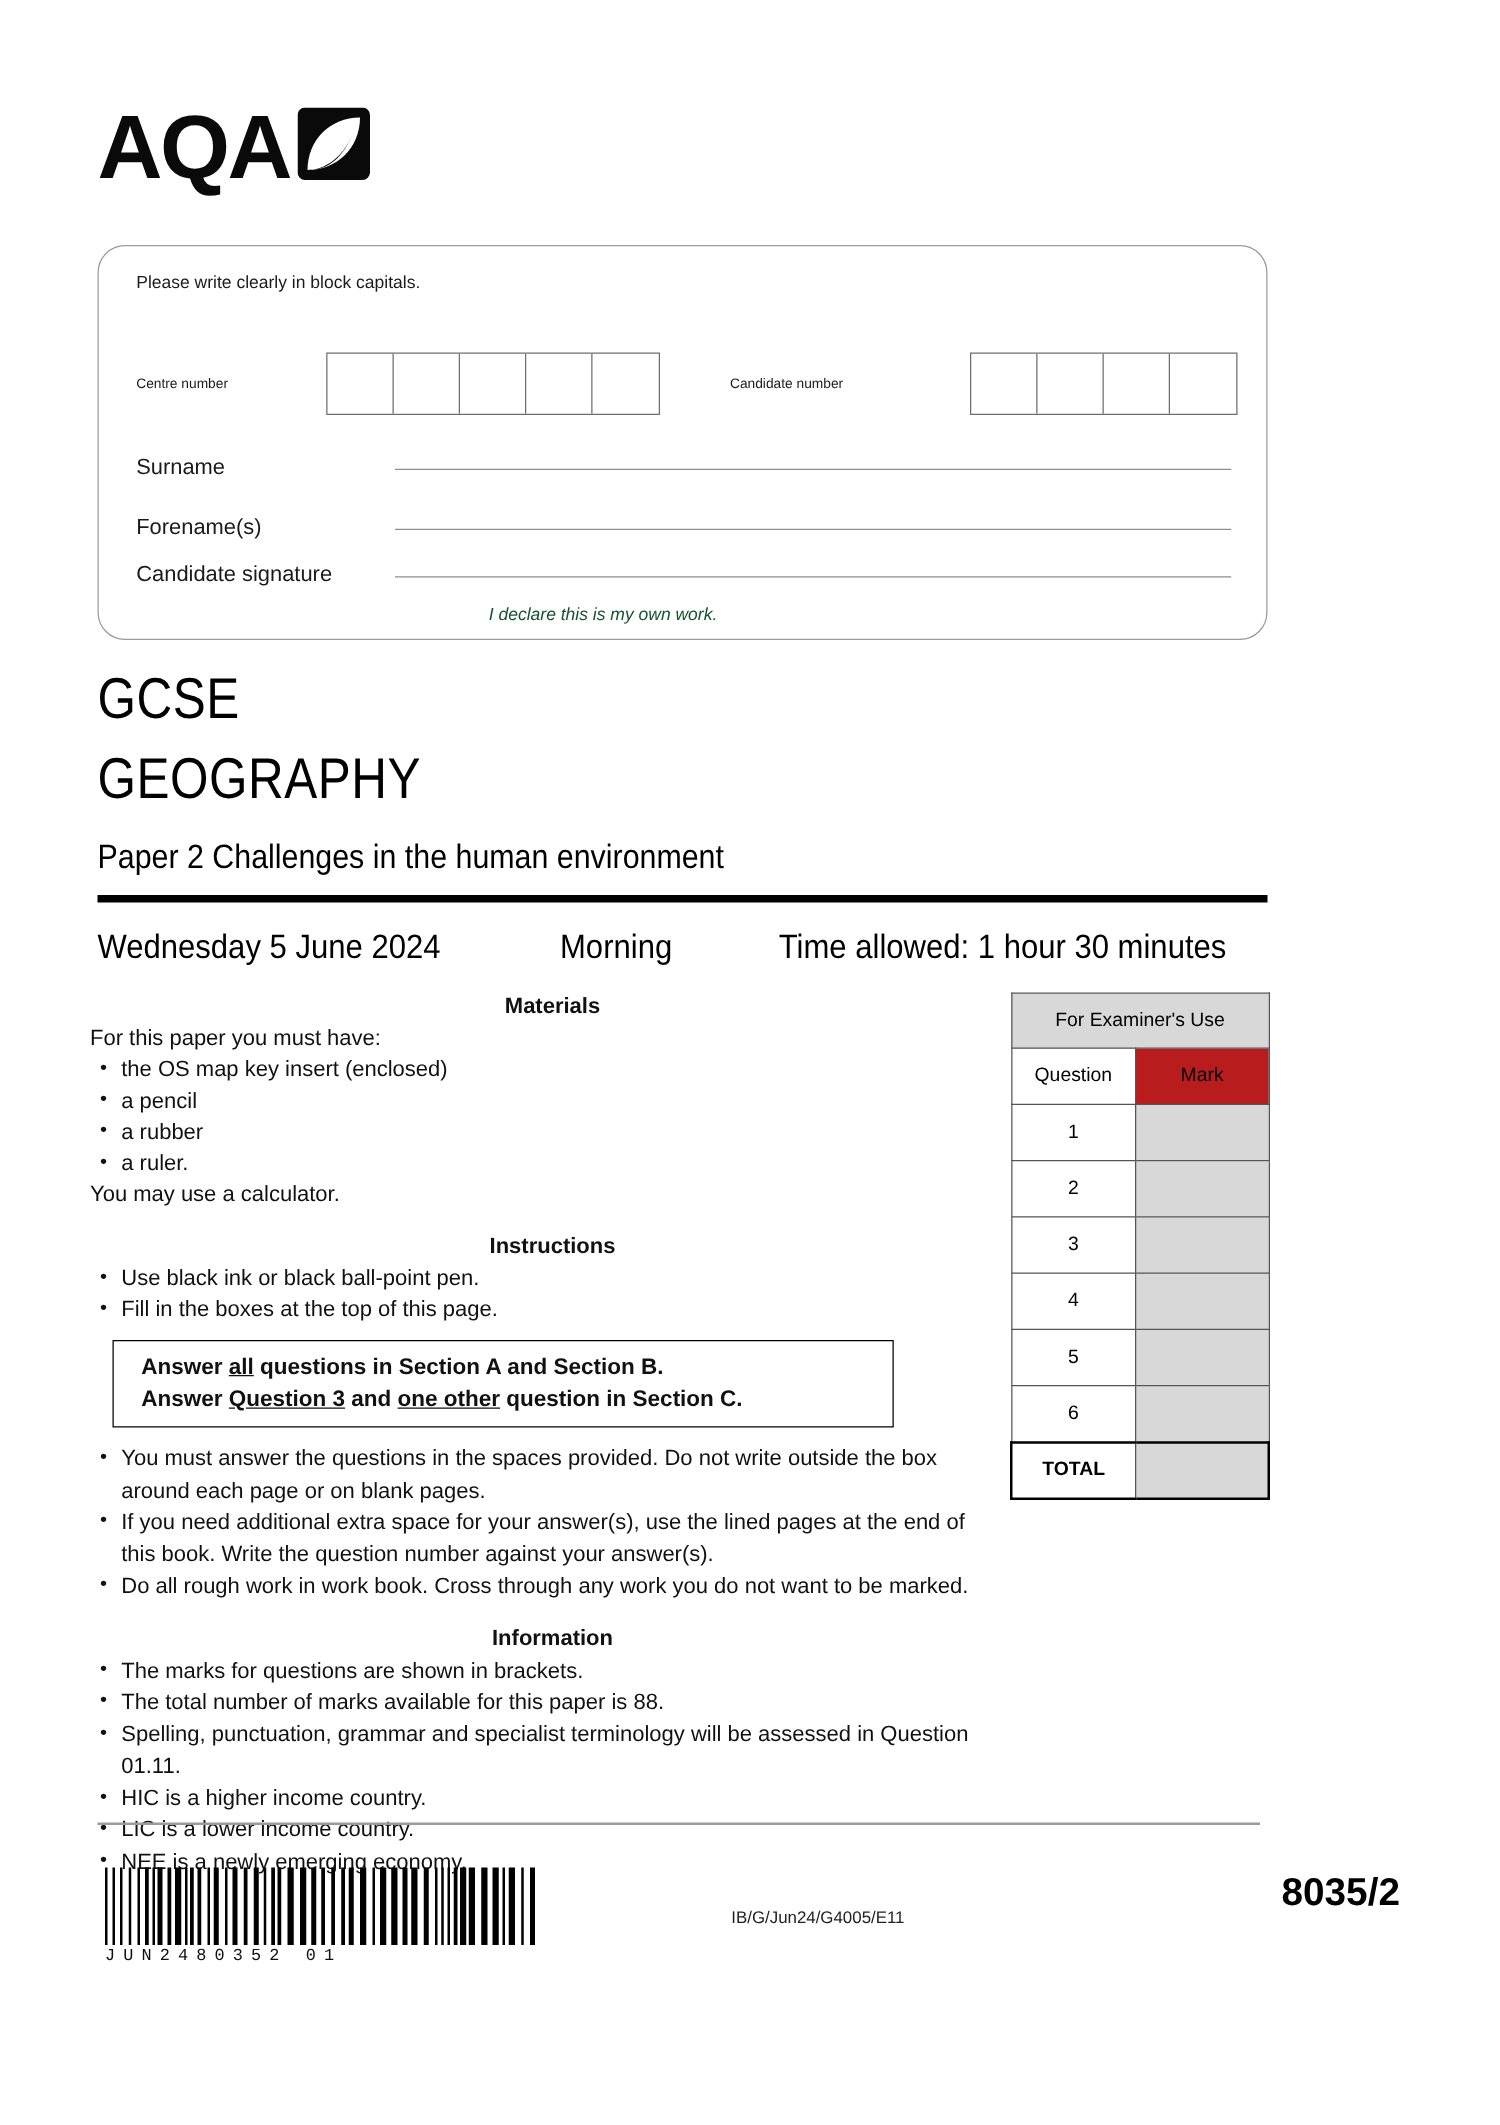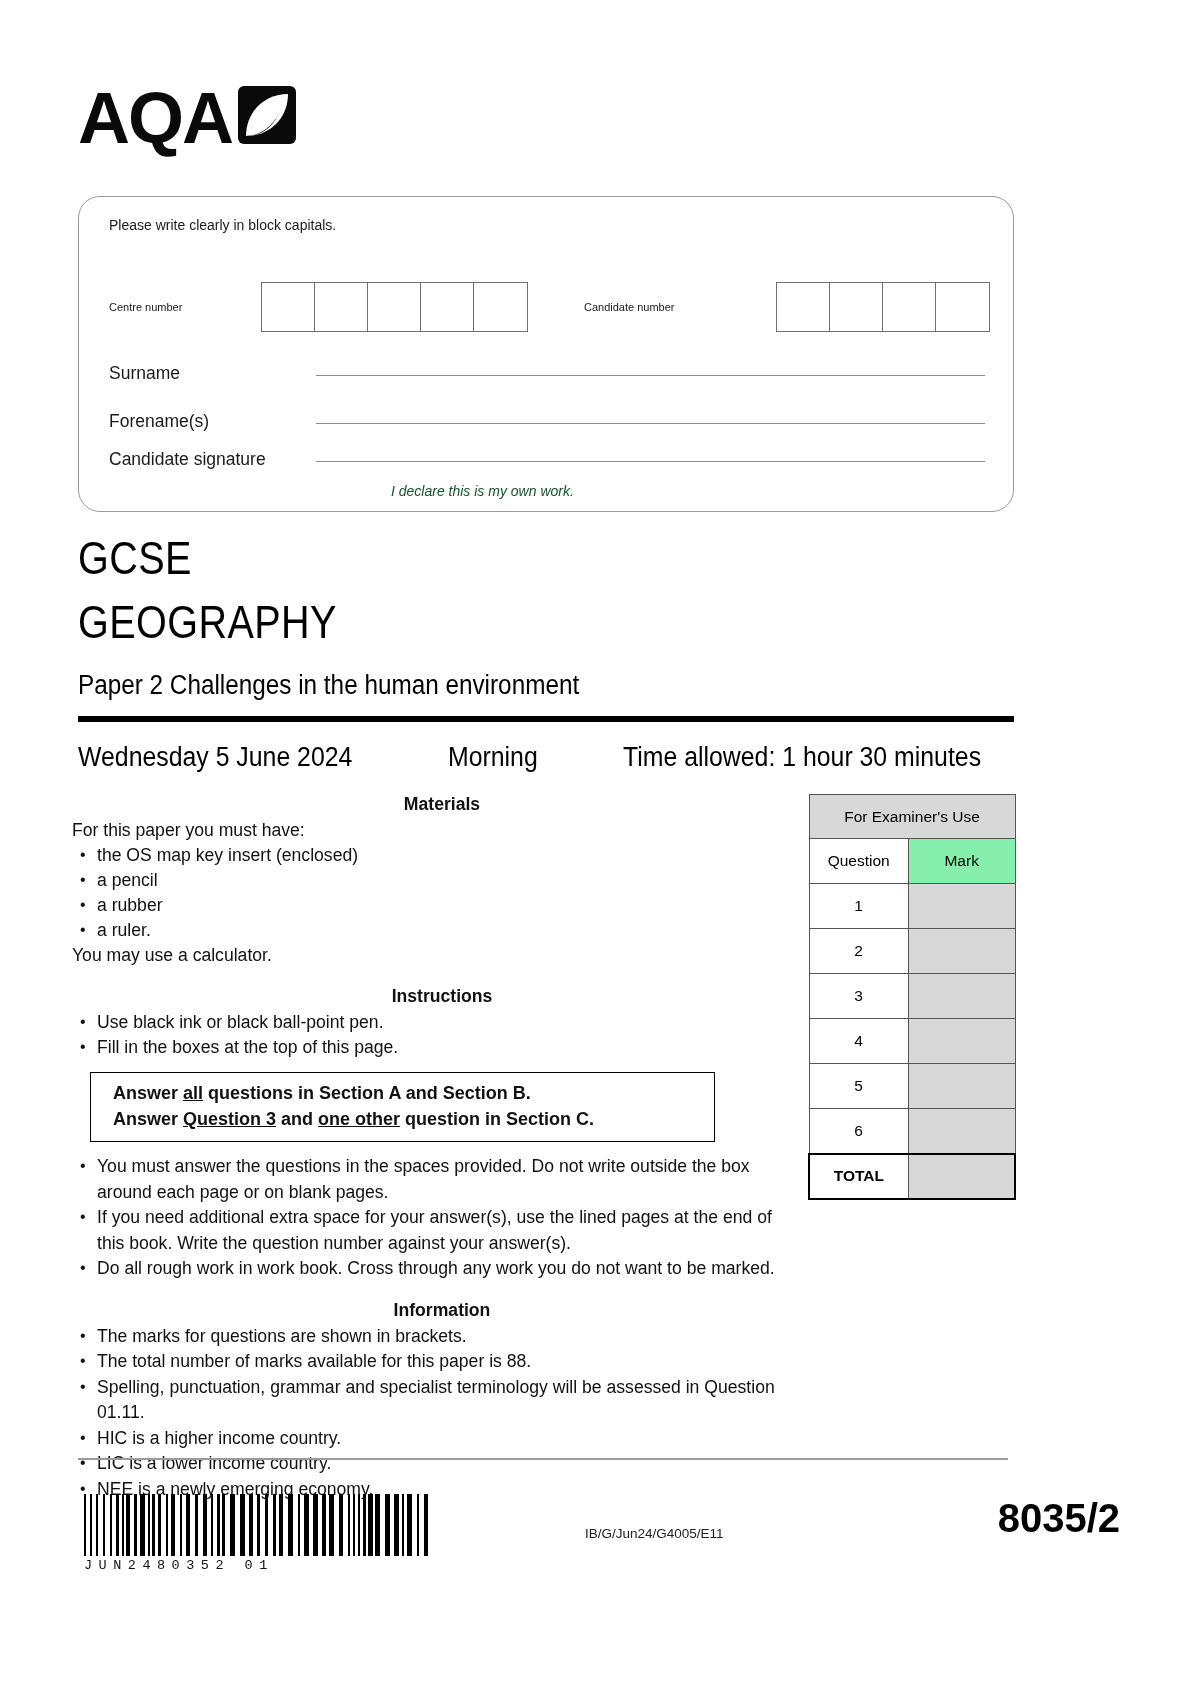--- a/index.html
+++ b/index.html
@@ -259,21 +259,21 @@
     height: 44px;
     font-weight: normal;
     font-size: 15.5px;
   }
   .ex-table .hd-q {
     background: #ffffff;
     height: 45px;
     font-weight: normal;
   }
   .ex-table .hd-m {
-    background: #86efac;
+    background: #b91c1c;
     height: 45px;
     font-weight: normal;
   }
   .ex-table .qn {
     background: #ffffff;
     height: 45px;
     width: 100px;
   }
   .ex-table .mk {
     background: #d8d8d8;
@@ -333,21 +333,21 @@
     position: absolute;
     left: 585px;
     top: 1526px;
     font-size: 13.5px;
     color: #222;
   }
   .paper-code {
     position: absolute;
     right: 80px;
     top: 1496px;
-    font-size: 40px;
+    font-size: 31px;
     font-weight: bold;
     letter-spacing: 0px;
   }
 </style>
 </head>
 <body>
 
 <div class="page">
 
   <div class="logo-wrap">

